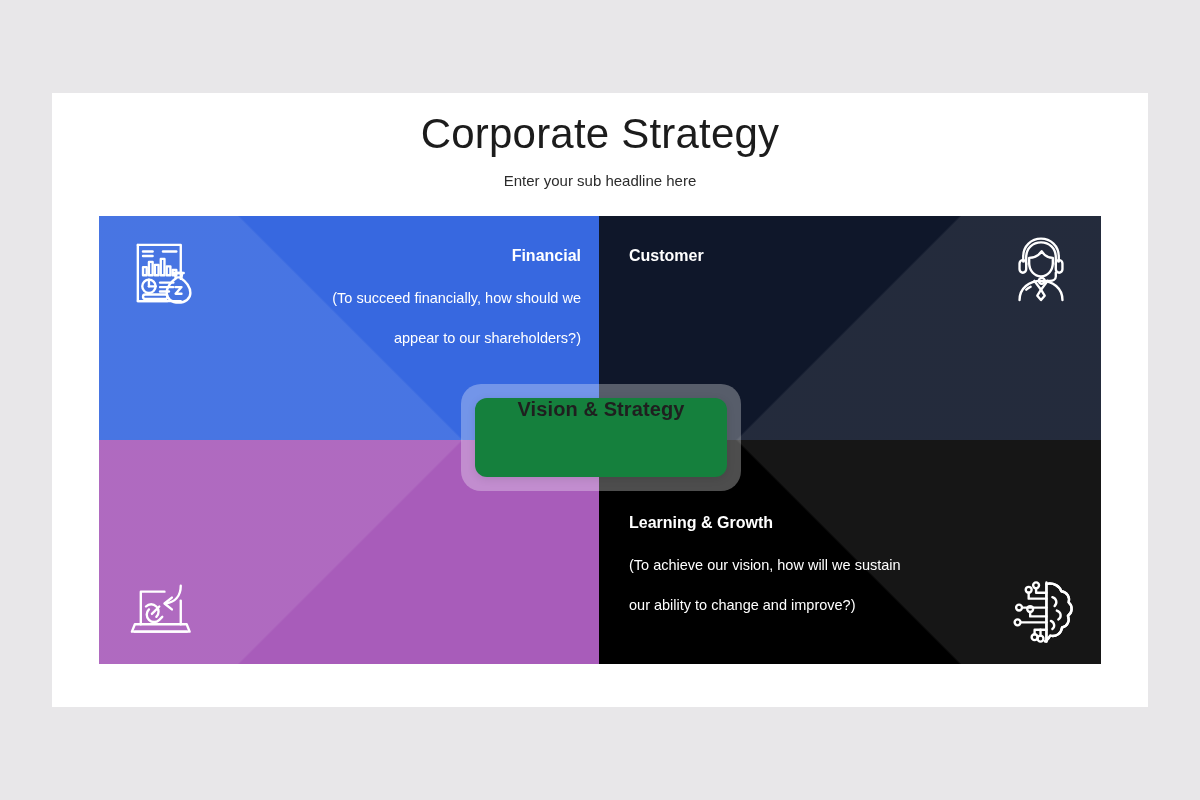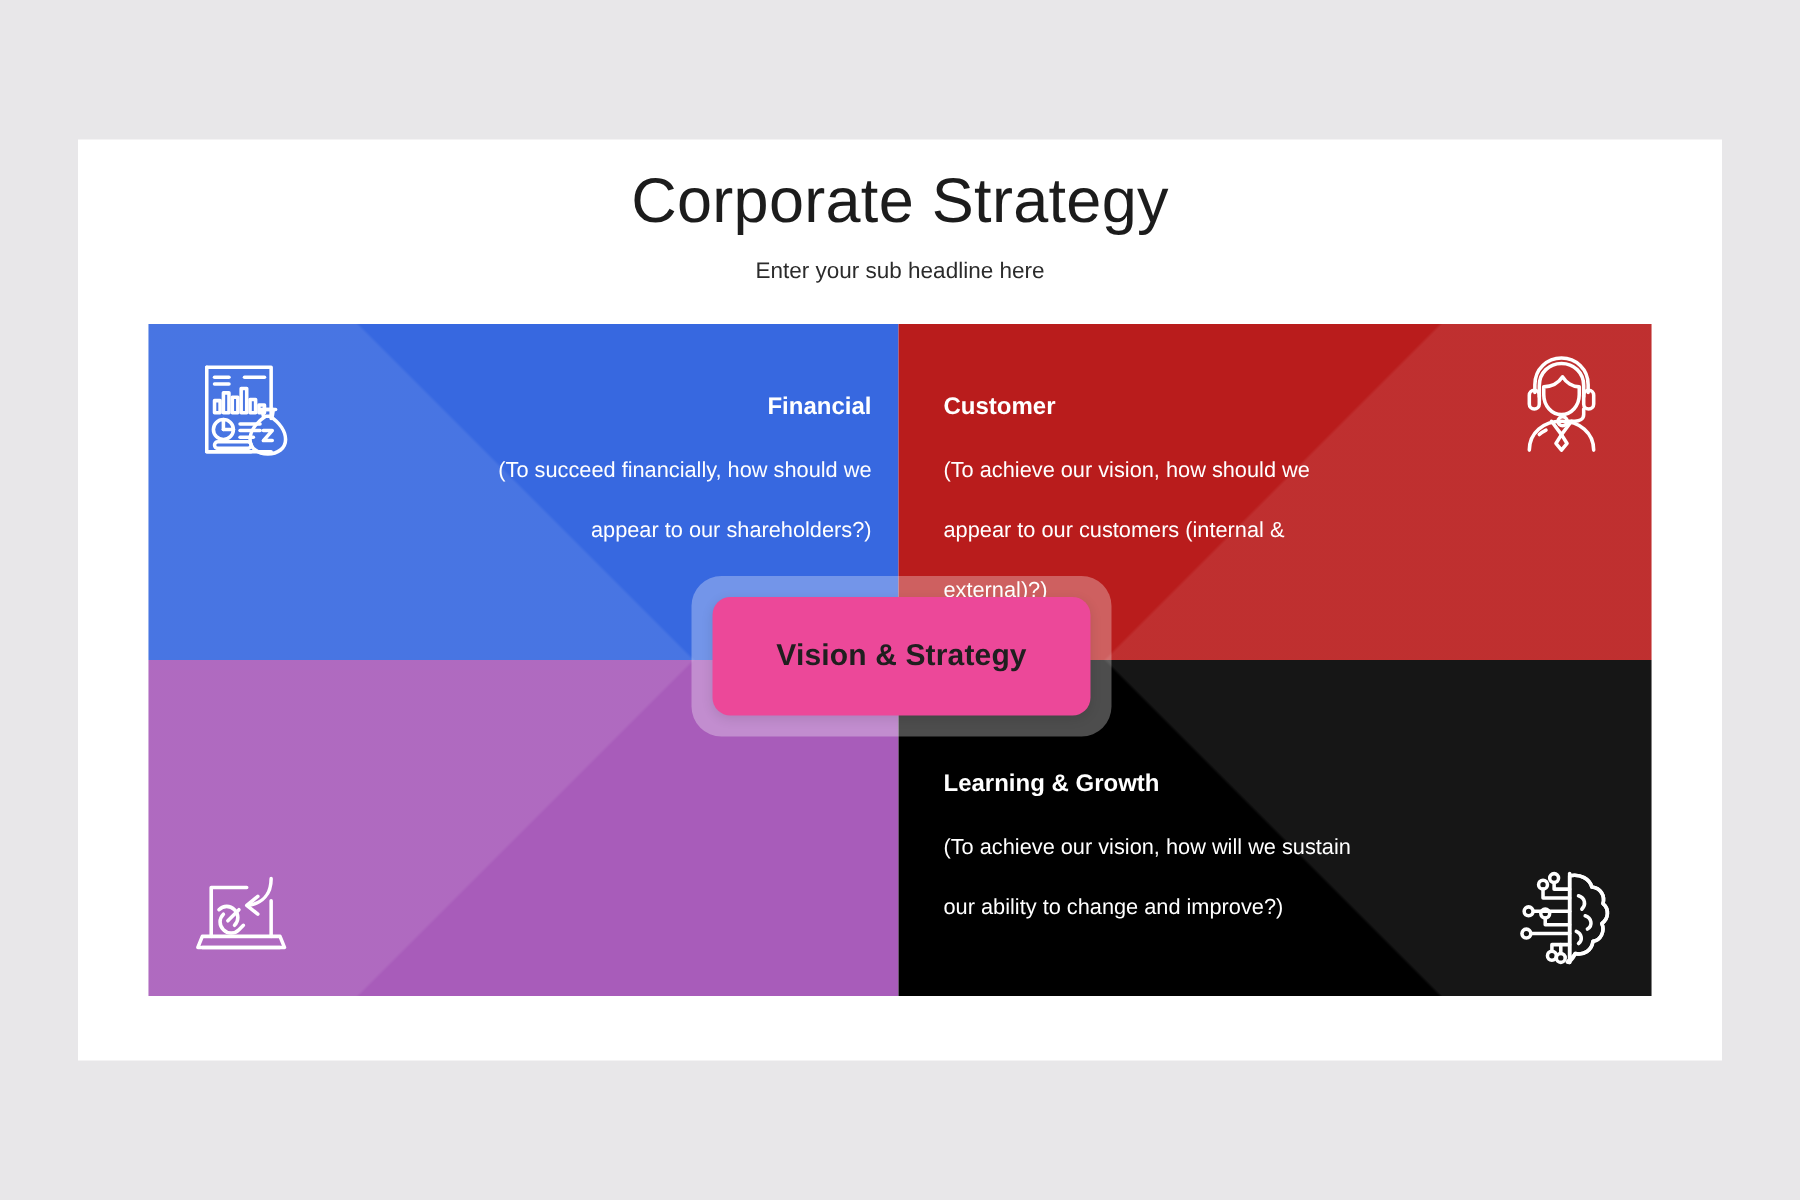--- a/index.html
+++ b/index.html
@@ -67,36 +67,36 @@
     box-sizing: border-box;
   }
   
   .quad .wash {
     position: absolute;
     inset: 0;
     pointer-events: none;
   }
   .quad.financial        { background: #3768e0; }
   .quad.financial .wash  { background: linear-gradient(225deg, rgba(255,255,255,0) 49.6%, rgba(255,255,255,.085) 50%); }
-  .quad.customer         { background: #b91c1c; }
+  .quad.customer         { background: #0f172a; }
   .quad.customer .wash   { background: linear-gradient(135deg, rgba(255,255,255,0) 49.6%, rgba(255,255,255,.085) 50%); }
   .quad.internal         { background: #a85cba; }
   .quad.internal .wash   { background: linear-gradient(315deg, rgba(255,255,255,0) 49.6%, rgba(255,255,255,.085) 50%); }
   .quad.learning         { background: #000000; }
   .quad.learning .wash   { background: linear-gradient(45deg, rgba(255,255,255,0) 49.6%, rgba(255,255,255,.085) 50%); }
 
   
   .qtext {
     position: absolute;
     width: 280px;
     color: #ffffff;
   }
   .qtext.right { right: 18px; text-align: right; }
   .qtext.left  { left: 30px;  text-align: left;  }
-  .qtext.toprow    { top: 32px; margin-top: 16px; }
+  .qtext.toprow    { top: 32px; }
   .qtext.bottomrow { top: 75px; }
   .qtitle {
     font-size: 16px;
     font-weight: 700;
     line-height: 1;
     margin-bottom: 14px;
     white-space: nowrap;
   }
   .qtext.left .qtitle { margin-left: 0; }
   .qbody {
@@ -127,25 +127,24 @@
     border-radius: 20px;
     background: rgba(255,255,255,.30);
     box-sizing: border-box;
   }
   #center-card {
     position: absolute;
     left: 14px;
     top: 14px;
     width: 252px;
     height: 79px;
-    background: #ec4899;
+    background: #15803d;
     border-radius: 12px;
     box-shadow: 0 2px 8px rgba(0,0,0,.10);
     display: flex;
-    align-items: center;
     justify-content: center;
   }
   #center-label {
     font-size: 20px;
     font-weight: 700;
     color: #1f1f1f;
     letter-spacing: .1px;
     white-space: nowrap;
   }
 </style>
@@ -221,21 +220,20 @@
           <path d="M21 92 C21 76 34 66 50 66 C66 66 79 76 79 92"></path>
 
           <path d="M41 66 L50 78 L59 66"></path>
           <path d="M50 78 L45 86 L50 92 L55 86 Z"></path>
           <path d="M30 78 C32 76 34 75 36 74"></path>
         </svg>
       </div>
 
       <div class="qtext left toprow">
         <div class="qtitle">Customer</div>
-        <div class="qbody">(To achieve our vision, how should we appear to our customers (internal &amp; external)?)</div>
       </div>
     </div>
 
     <div class="quad internal">
       <div class="wash"></div>
 
       <div class="qicon bl">
         <svg viewBox="0 0 100 100" fill="none" stroke="#ffffff" stroke-width="3.2" stroke-linecap="round" stroke-linejoin="round">
 
           <path d="M20 76 V32 H52"></path>

